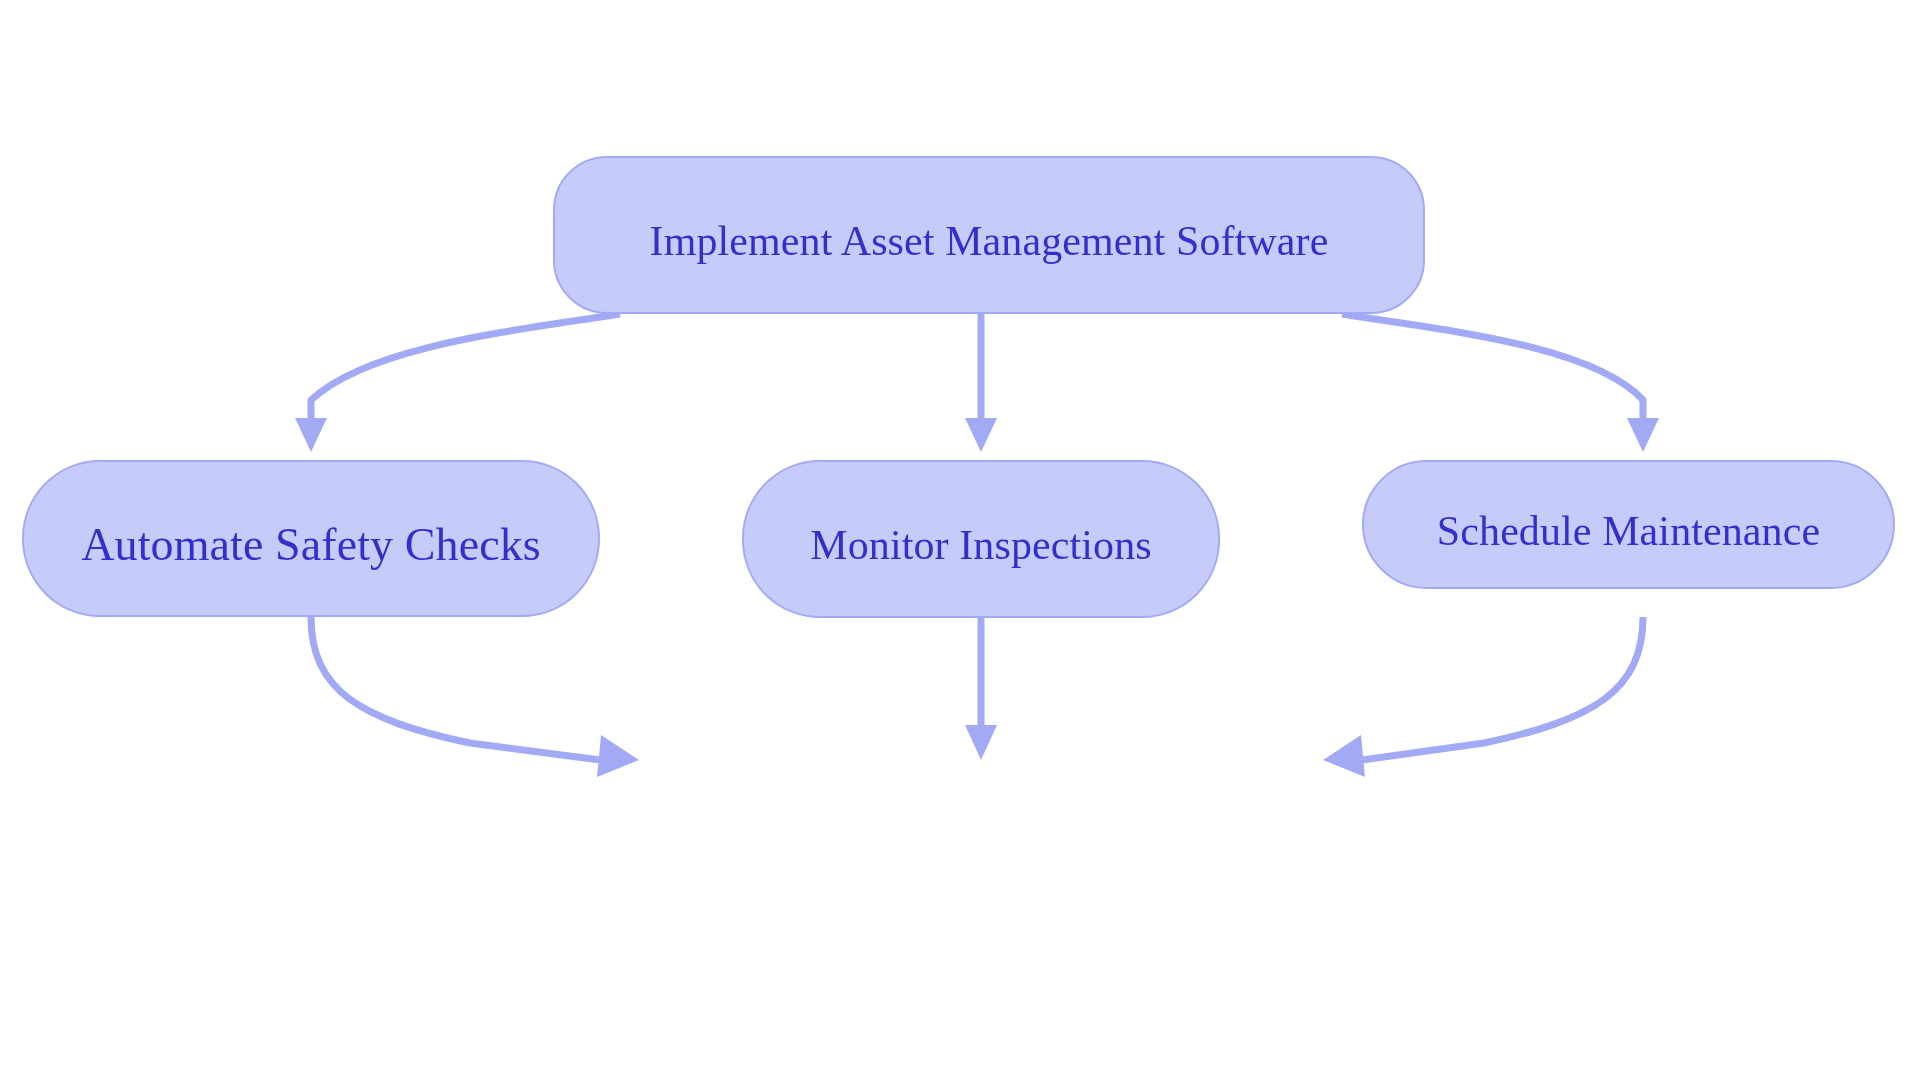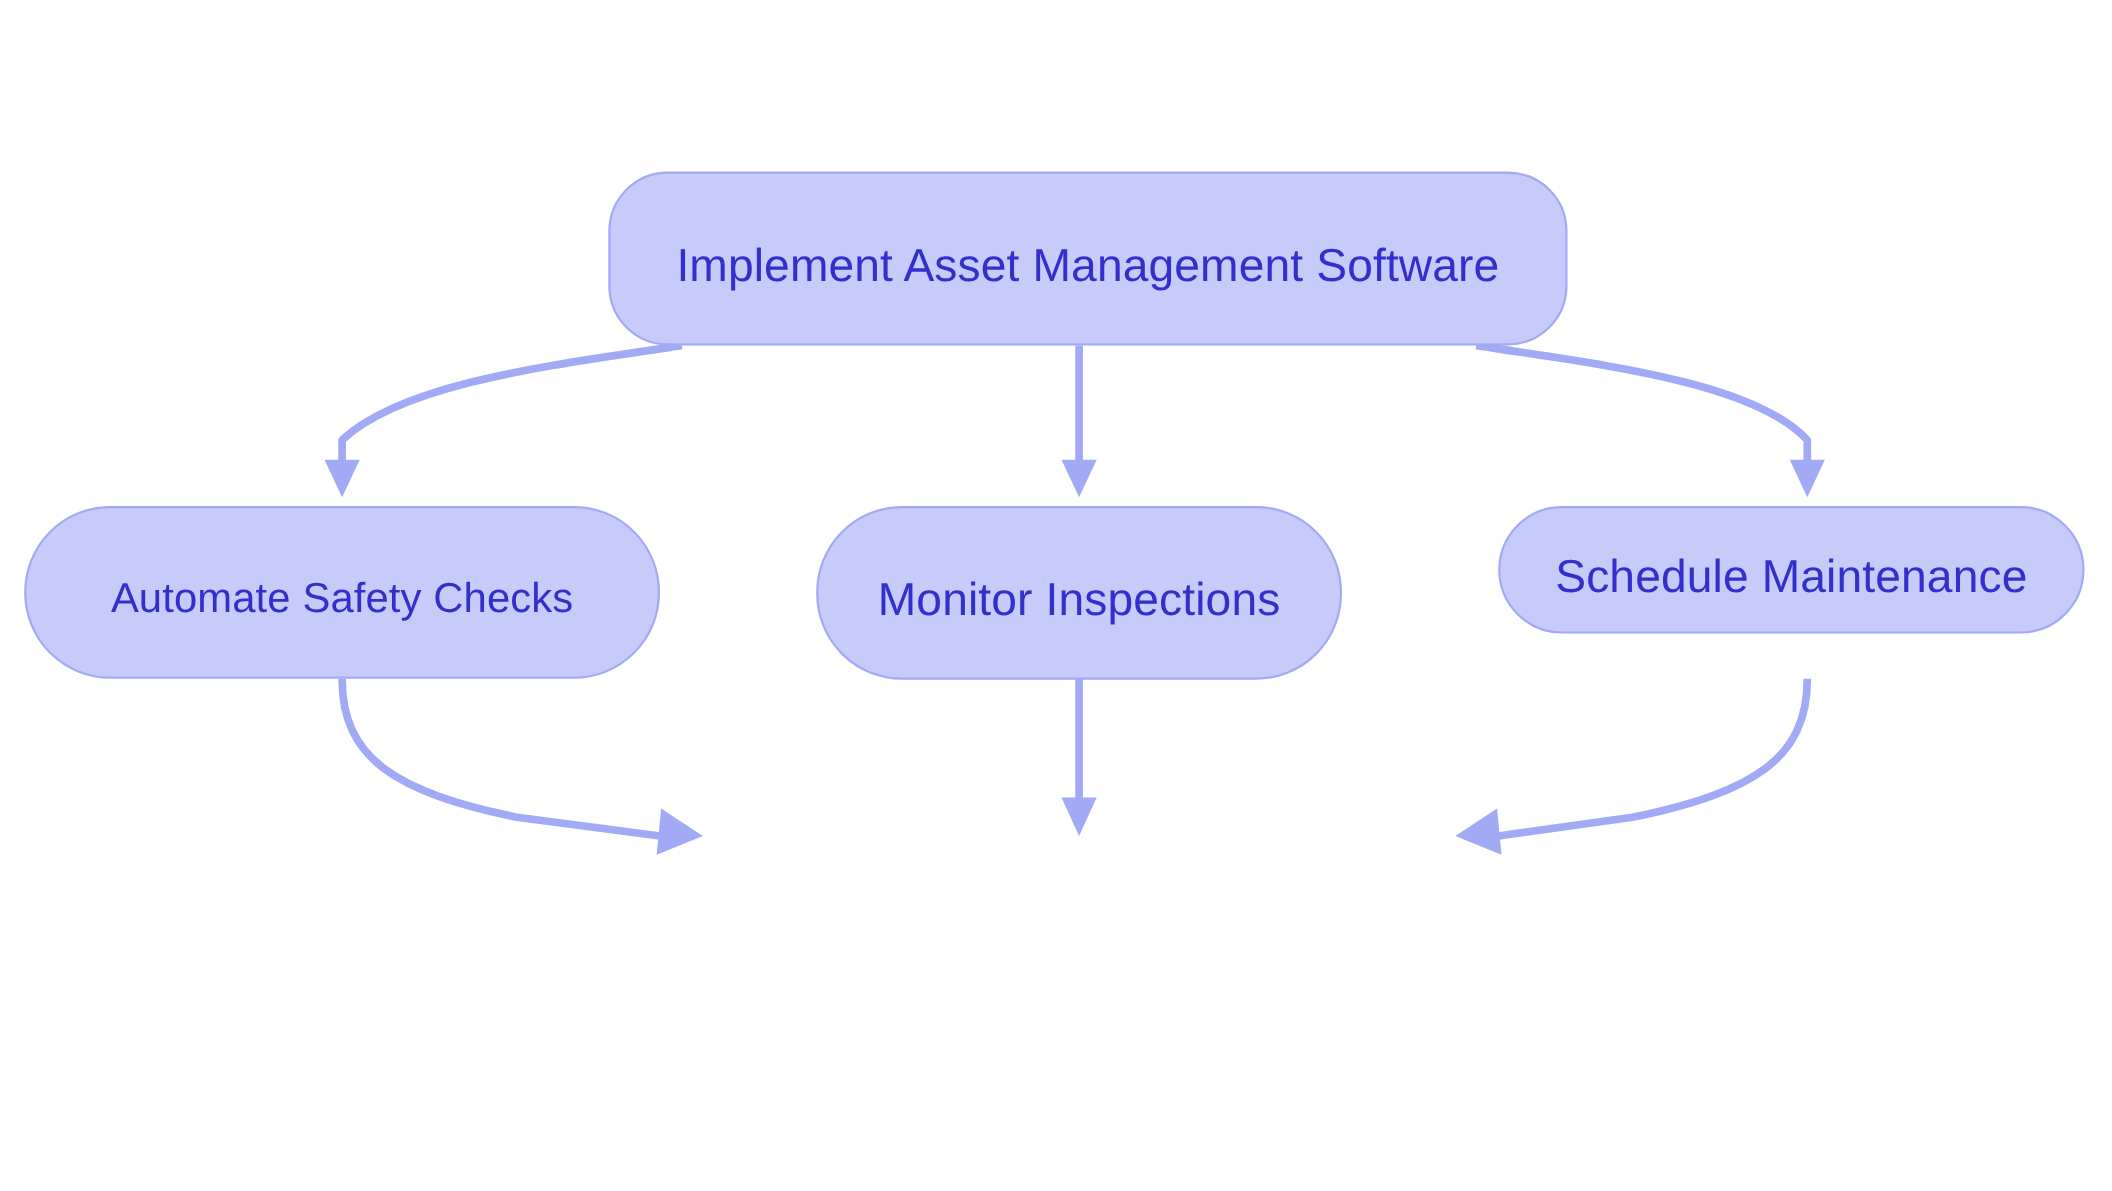--- a/index.html
+++ b/index.html
@@ -32,21 +32,21 @@
     align-items: center;
     justify-content: center;
     background: #c6cbfa;
     border: 2px solid #a3aaf5;
     color: #332fcc;
     text-align: center;
     z-index: 2;
     user-select: none;
   }
   .node-label {
-    font-family: Liberation Sans, sans-serif;
+    font-family: Liberation Serif, serif;
     font-weight: 400;
     letter-spacing: 0.1px;
     line-height: 1.1;
     white-space: nowrap;
     margin-top: 13px;
   }
 
   
   #node-root {
     left: 553px;
@@ -57,36 +57,36 @@
   }
   #node-root .node-label { font-size: 42px; }
 
   #node-safety {
     left: 22px;
     top: 460px;
     width: 578px;
     height: 157px;
     border-radius: 78px;
   }
-  #node-safety .node-label { font-size: 38px; }
+  #node-safety .node-label { font-size: 46px; }
 
   #node-inspections {
     left: 742px;
     top: 460px;
     width: 478px;
     height: 158px;
     border-radius: 78px;
   }
   #node-inspections .node-label { font-size: 42px; }
 
   #node-maintenance {
     left: 1362px;
     top: 460px;
     width: 533px;
-    height: 116px;
+    height: 129px;
     border-radius: 78px;
   }
   #node-maintenance .node-label { font-size: 42px; }
 
   #node-outcome {
     left: 535px;
     top: 764px;
     width: 893px;
     height: 157px;
     border-radius: 58px;

